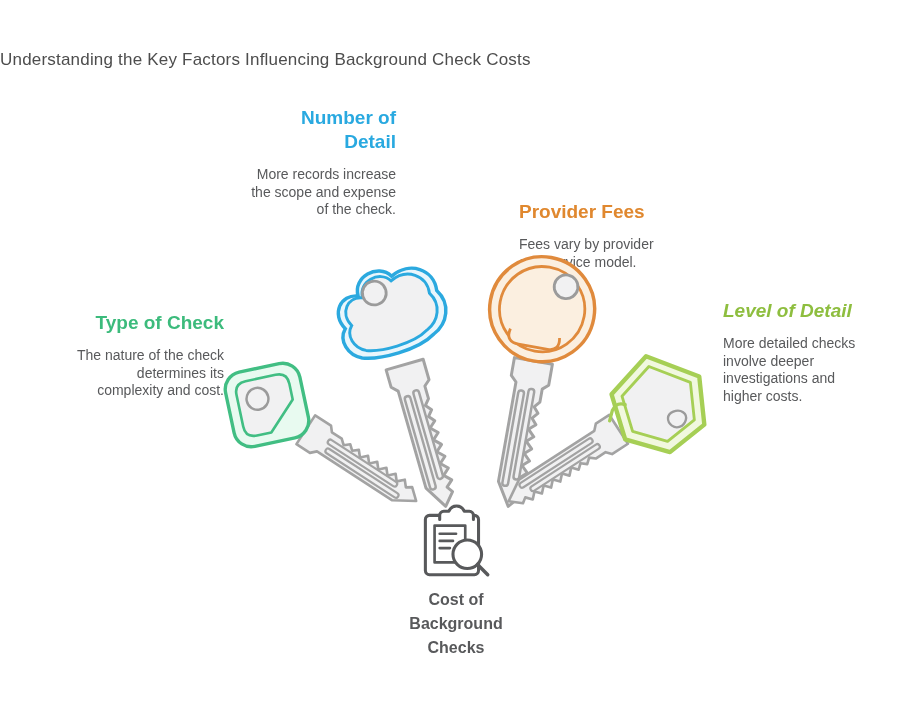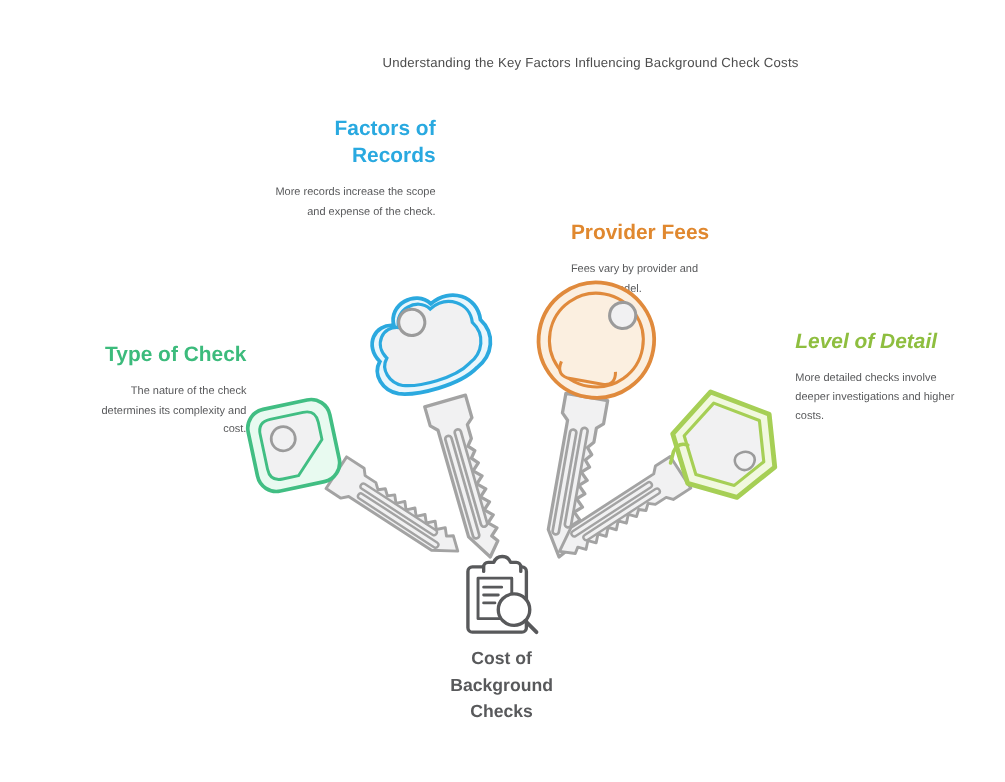--- a/index.html
+++ b/index.html
@@ -1,26 +1,26 @@
 <!DOCTYPE html>
 <html style="--blue: #29A9E0; --orange: #E0882F; --green: #3CBB7C; --lime-heading: #8EBE3F; --blue-key: #2BA9DF; --orange-key: #E08A3C; --green-key: #41BE83; --lime-key: #A6CF55; --blue-fill: #E9F6FC; --orange-fill: #FBEFE0; --green-fill: #E8FAF0; --lime-fill: #F1F8DF; --gray-stroke: #A3A3A3; --hole-stroke: #9B9B9B; --gray-fill: #F1F1F2; --body-text: #58595B; --title-text: #4D4D4D; --icon-stroke: #58595B;"><head>
 <meta charset="utf-8">
 <style>
   html,body{margin:0;padding:0;background:#fff;}
   .stage{
     position:relative;width:914px;height:711px;background:#ffffff;
     font-family:"Liberation Sans","DejaVu Sans",sans-serif;overflow:hidden;margin:0 auto;
   }
   .title{
-    position:absolute;top:50px;left:0;width:726px;text-align:right;
-    font-size:12px;font-weight:500;color:var(--title-text);letter-spacing:.2px;
+    position:absolute;top:50px;left:0;width:726px;text-align:left;
+    font-size:17px;font-weight:500;color:var(--title-text);letter-spacing:.2px;
   }
   .factor{position:absolute;}
   .factor .heading{font-size:19px;font-weight:bold;line-height:24px;}
-  .factor .desc{font-size:10px;line-height:17.6px;color:var(--body-text);margin-top:12px;}
+  .factor .desc{font-size:14px;line-height:17.6px;color:var(--body-text);margin-top:12px;}
   .factor.align-right{text-align:right;}
   .factor.align-left{text-align:left;}
 
   #f-records{top:106px;right:518px;}
   #f-records .heading{max-width:112px;margin-left:auto;color:var(--blue);}
   #f-records .desc{width:152px;margin-left:auto;}
 
   #f-provider{top:155px;left:519px;}
   #f-provider .heading{white-space:nowrap;color:var(--orange);margin-top:45px;}
   #f-provider .desc{width:150px;}
@@ -50,21 +50,21 @@
   }
 </style>
 </head>
 <body>
 
 <div class="stage">
 
   <div class="title">Understanding the Key Factors Influencing Background Check Costs</div>
 
   <div class="factor align-right" id="f-records">
-    <div class="heading">Factors of Records</div>
+    <div class="heading">Number of Detail</div>
     <div class="desc">More records increase the scope and expense of the check.</div>
   </div>
 
   <div class="factor align-left" id="f-provider">
     <div class="heading">Provider Fees</div>
     <div class="desc">Fees vary by provider and service model.</div>
   </div>
 
   <div class="factor align-right" id="f-type">
     <div class="heading">Type of Check</div>

